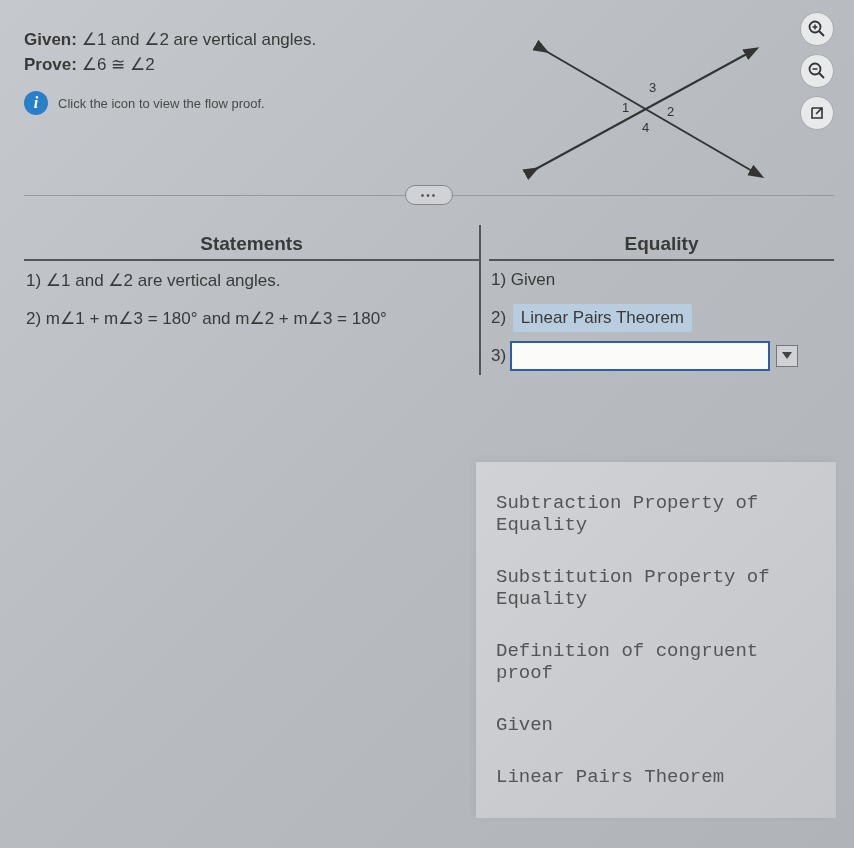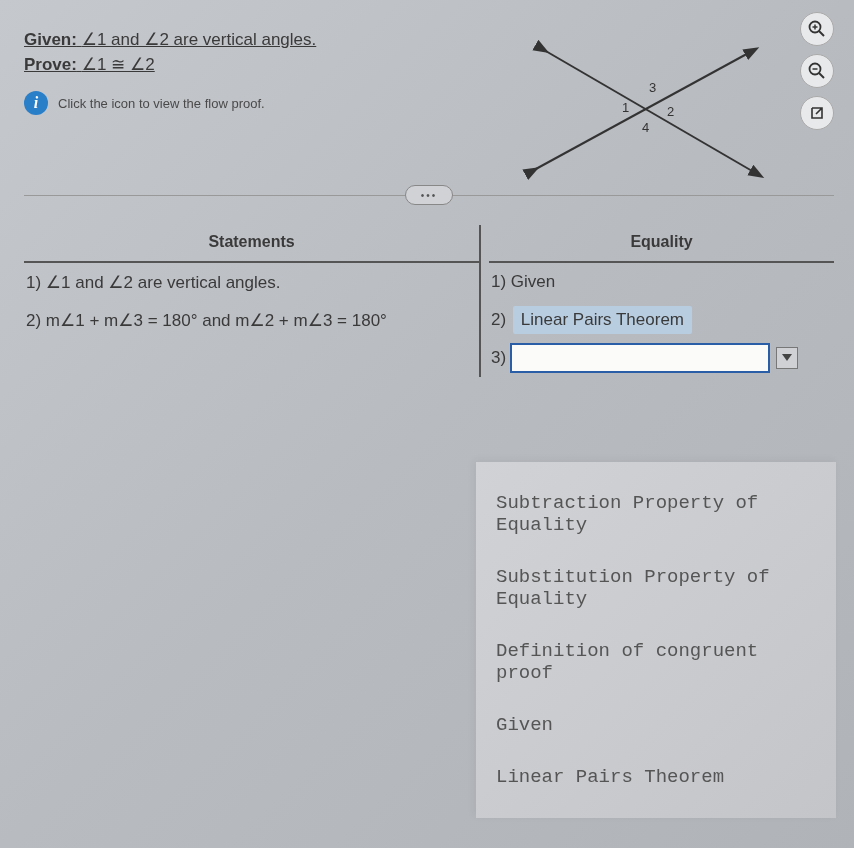--- a/index.html
+++ b/index.html
@@ -31,21 +31,21 @@
   height: 34px;
   border-radius: 50%;
   background: #e8e9eb;
   border: 1px solid #aaa;
   display: flex;
   align-items: center;
   justify-content: center;
   cursor: pointer;
 }
 .instruction { font-size: 17px; color: #4a4a4a; margin-bottom: 16px; }
-.given-prove { font-size: 17px; color: #3a3a3a; line-height: 1.45; margin-bottom: 14px; text-decoration: underline; }
+.given-prove { font-size: 17px; color: #3a3a3a; line-height: 1.45; margin-bottom: 14px; }
 .bold { font-weight: bold; }
 .angle { font-style: normal; }
 .info-row { display: flex; align-items: center; gap: 10px; margin-bottom: 10px; }
 .info-icon {
   width: 24px; height: 24px; border-radius: 50%;
   background: #2a7fc9; color: white; font-weight: bold;
   display: flex; align-items: center; justify-content: center;
   font-size: 16px; font-family: Georgia, serif; font-style: italic;
 }
 .info-text { font-size: 13px; color: #4a4a4a; }
@@ -70,22 +70,22 @@
 }
 .proof-table {
   display: flex;
   width: 100%;
 }
 .col-statements { width: 455px; }
 .col-reasons { flex: 1; border-left: 2px solid #555; padding-left: 8px; }
 .col-header {
   text-align: center;
   font-weight: bold;
-  font-size: 16px;
-  padding: 8px 0 10px 0;
+  font-size: 19px;
+  padding: 8px 0 4px 0;
   border-bottom: 2px solid #555;
   color: #3a3a3a;
 }
 .proof-row {
   display: flex;
   align-items: center;
   min-height: 38px;
   font-size: 17px;
   color: #3a3a3a;
   padding: 4px 0;
@@ -161,21 +161,21 @@
   </div>
 
 
   <div class="given-prove">
     <div>
       <span class="bold">Given:</span>
       <span class="angle">∠1 and ∠2 are vertical angles.</span>
     </div>
     <div>
       <span class="bold">Prove:</span>
-      <span class="angle">∠1 ≅ ∠2</span>
+      <span class="angle">∠6 ≅ ∠2</span>
     </div>
   </div>
 
   <div class="info-row">
     <div class="info-icon">i</div>
     <div class="info-text">Click the icon to view the flow proof.</div>
   </div>
 
   <svg class="diagram" viewBox="0 0 280 160">
     <defs>

